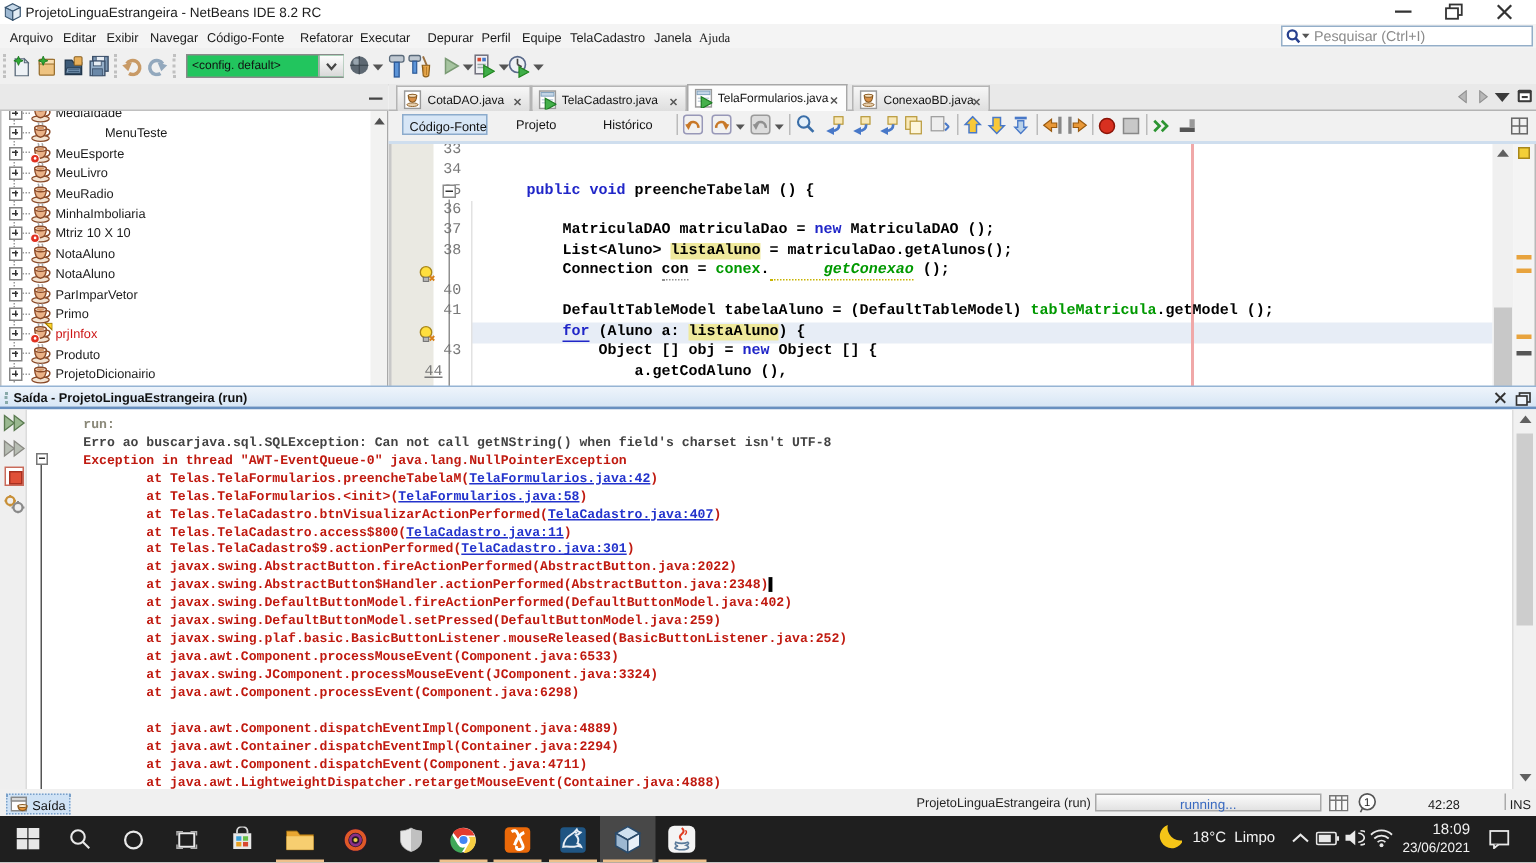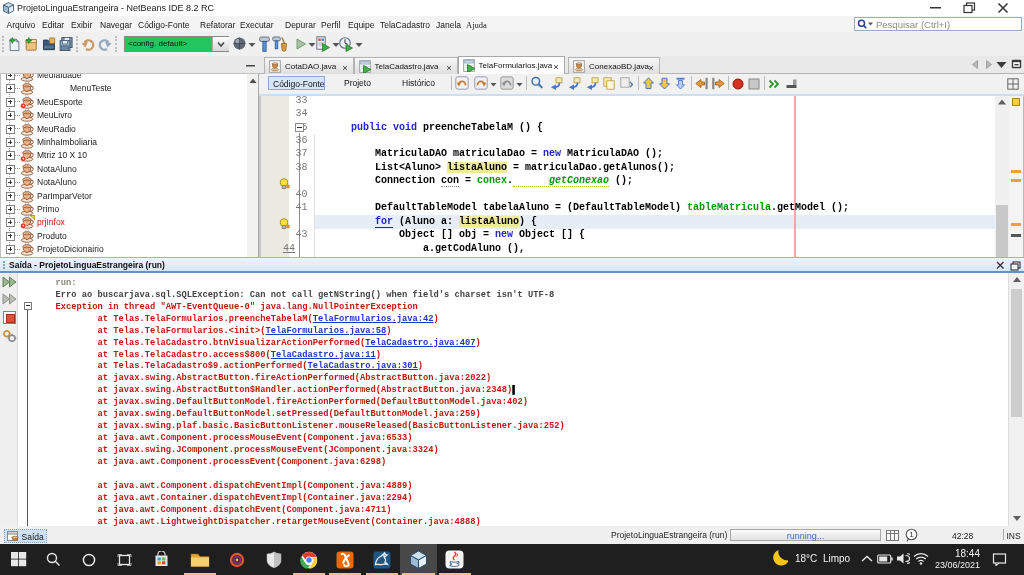--- a/index.html
+++ b/index.html
@@ -782,20 +782,20 @@
 <rect x="2.2" y="3.5" width="8" height="5" fill="#e8e8e8"></rect>
       </svg>
 <svg class="abs" style="left:896px;top:8px" width="14" height="13" viewBox="0 0 14 13">
 <polygon points="1,4.5 4,4.5 7.5,1.5 7.5,11.5 4,8.5 1,8.5" fill="#e8e8e8"></polygon>
 <path d="M9.5,3.5 a4,3 0 0 1 0,6 M11,1.8 a6,4.7 0 0 1 0,9.4" fill="none" stroke="#e8e8e8" stroke-width="1.1"></path>
       </svg>
 <svg class="abs" style="left:913px;top:8px" width="16" height="13" viewBox="0 0 16 13">
 <path d="M1,4.5 a10,10 0 0 1 14,0 M3.2,7 a7,7 0 0 1 9.6,0 M5.4,9.4 a4,4 0 0 1 5.2,0" fill="none" stroke="#e8e8e8" stroke-width="1.2"></path>
 <circle cx="8" cy="11.5" r="1.3" fill="#e8e8e8"></circle>
       </svg>
-<span class="abs" style="left:934px;top:4px;width:46px;text-align:right;font-size:10px;color:#f2f2f2;white-space:pre;">18:44</span>
+<span class="abs" style="left:934px;top:4px;width:46px;text-align:right;font-size:10px;color:#f2f2f2;white-space:pre;">18:09</span>
 <span class="abs" style="left:925px;top:15.5px;width:55px;text-align:right;font-size:9px;color:#f2f2f2;white-space:pre;">23/06/2021</span>
 <svg class="abs" style="left:992px;top:8px" width="15" height="14" viewBox="0 0 15 14">
 <rect x="1.5" y="2" width="12" height="9" fill="none" stroke="#e8e8e8" stroke-width="1.2"></rect>
 <path d="M4,11 v2.5 l3,-2.5" fill="#1f1f1f" stroke="#e8e8e8" stroke-width="1.2"></path>
       </svg>
 </div>
 </div>
 
 </body></html>

